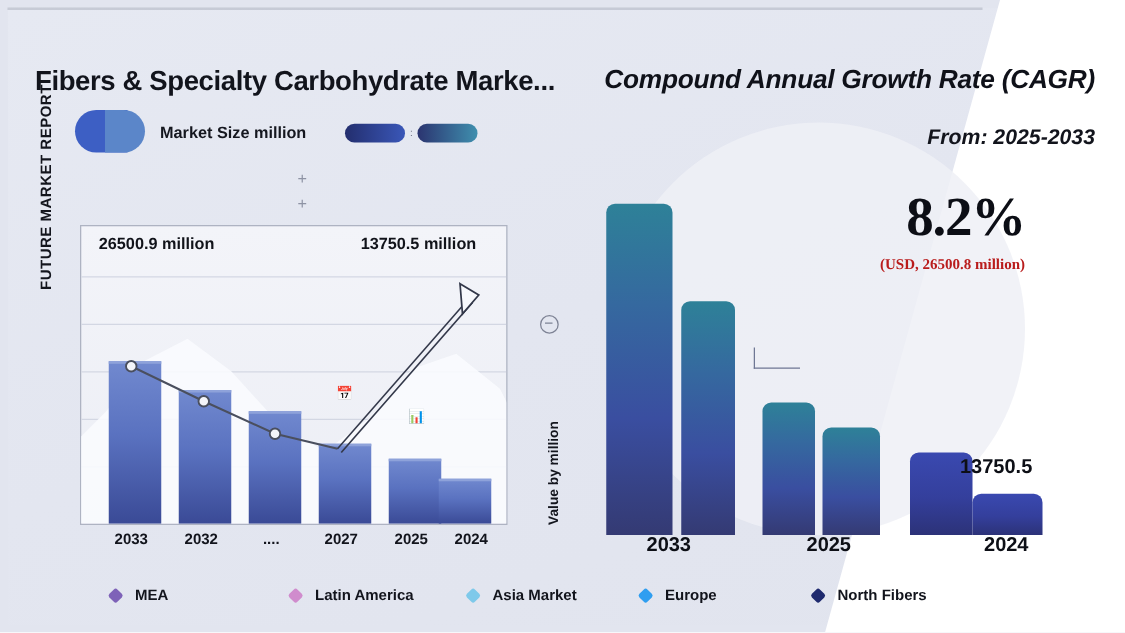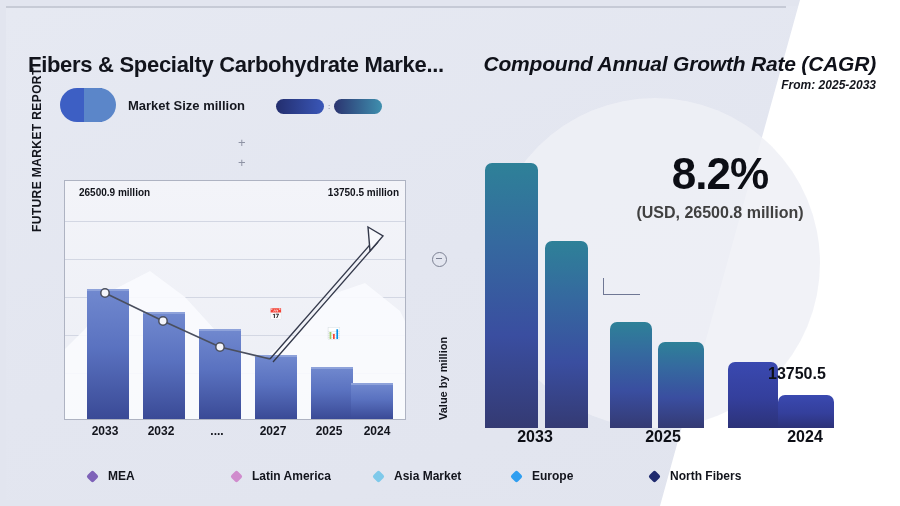--- a/index.html
+++ b/index.html
@@ -71,23 +71,23 @@
     clip-path:polygon(0 110px, 30px 80px, 60px 40px, 95px 22px, 130px 48px, 170px 92px, 205px 112px,
                       240px 86px, 275px 46px, 310px 34px, 345px 62px, 360px 92px, 360px 170px, 0 170px);
   }
   .bars{position:absolute;left:0;bottom:0;width:100%;height:238px;}
   .bar{
     position:absolute;bottom:0;width:42px;
     background:linear-gradient(180deg,#7189cf 0%, #5a72c0 45%, #3a4a96 100%);
   }
   .bar::after{content:"";position:absolute;left:0;top:0;width:100%;height:2px;background:#8ea2da;}
 
-  .lbl-left,.lbl-right{position:absolute;top:6px;font-size:10px;font-weight:bold;color:#11131a;}
+  .lbl-left,.lbl-right{position:absolute;top:6px;font-size:13px;font-weight:bold;color:#11131a;}
   .lbl-left{left:14px;}
-  .lbl-right{right:6px;}
+  .lbl-right{right:24px;}
 
   .yaxis-left{
     position:absolute;left:30px;top:232px;width:180px;
     transform:rotate(-90deg);transform-origin:0 0;
     font-size:12px;font-weight:bold;color:#13151d;letter-spacing:.4px;white-space:nowrap;
   }
   .yaxis-right{
     position:absolute;left:437px;top:420px;width:140px;
     transform:rotate(-90deg);transform-origin:0 0;
     font-size:11px;font-weight:bold;color:#13151d;white-space:nowrap;
@@ -96,25 +96,25 @@
   .minus-ico::before{content:"";position:absolute;left:2.5px;top:5px;width:6px;height:1.3px;background:#7d8294;}
 
   .tiny-ico{position:absolute;color:#c3c7d5;font-size:11px;}
 
   .xticks-left{position:absolute;left:64px;top:424px;width:340px;height:20px;}
   .xticks-left span{position:absolute;font-size:12px;font-weight:bold;color:#12141c;text-align:center;}
 
   
   .right-head{position:absolute;left:446px;top:52px;width:430px;text-align:right;font-style:italic;}
   .right-title{font-size:21px;font-weight:bold;color:#0f1119;letter-spacing:-.2px;}
-  .right-sub{margin-top:2px;font-size:12px;font-weight:bold;color:#12141c;}
-
-  .cagr{position:absolute;left:600px;top:152px;width:240px;text-align:center;}
+  .right-sub{margin-top:24px;font-size:17px;font-weight:bold;color:#12141c;}
+
+  .cagr{position:absolute;left:580px;top:152px;width:240px;text-align:right;font-family:Liberation Serif, serif;}
   .cagr-val{font-size:44px;font-weight:bold;color:#0c0e15;letter-spacing:-1px;line-height:1;}
-  .cagr-note{margin-top:8px;font-size:16px;font-weight:bold;color:#404040;}
+  .cagr-note{margin-top:8px;font-size:12px;font-weight:bold;color:#b91c1c;}
 
   .rbars{position:absolute;left:460px;top:140px;width:430px;height:288px;}
   .rbar{position:absolute;bottom:0;border-radius:7px 7px 0 0;}
   .rbar-teal{background:linear-gradient(180deg,#2e8198 0%, #35699f 30%, #3a4ea0 65%, #343a73 100%);}
   .rbar-blue{background:linear-gradient(180deg,#3a49b0 0%, #343f9c 55%, #2c3278 100%);}
   .rbar-label{
     position:absolute;font-size:16px;font-weight:bold;color:#0d0f16;white-space:nowrap;
   }
   .notch{position:absolute;border-left:1.4px solid #6f7794;border-bottom:1.4px solid #6f7794;}
 

